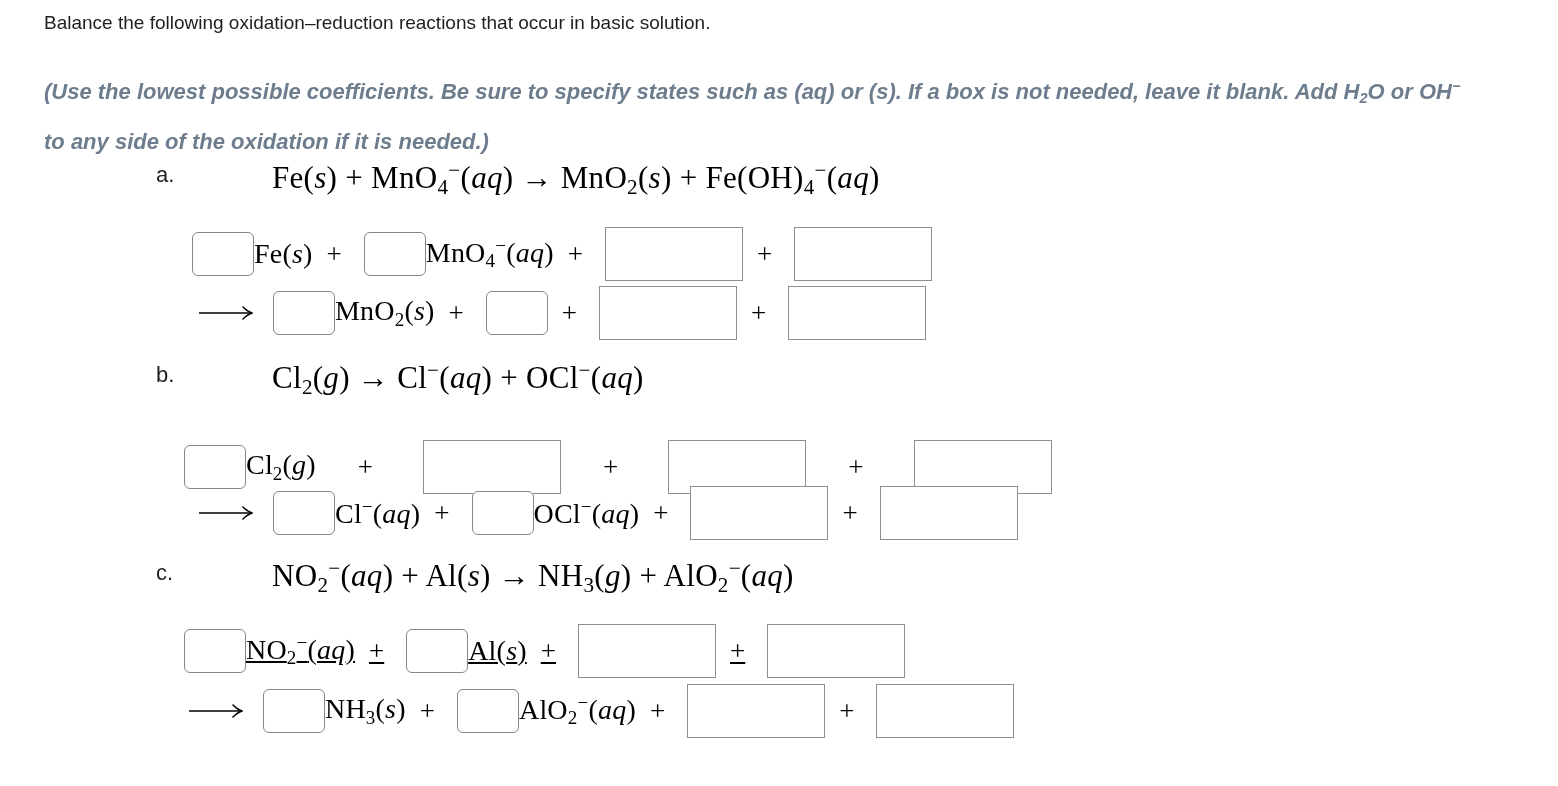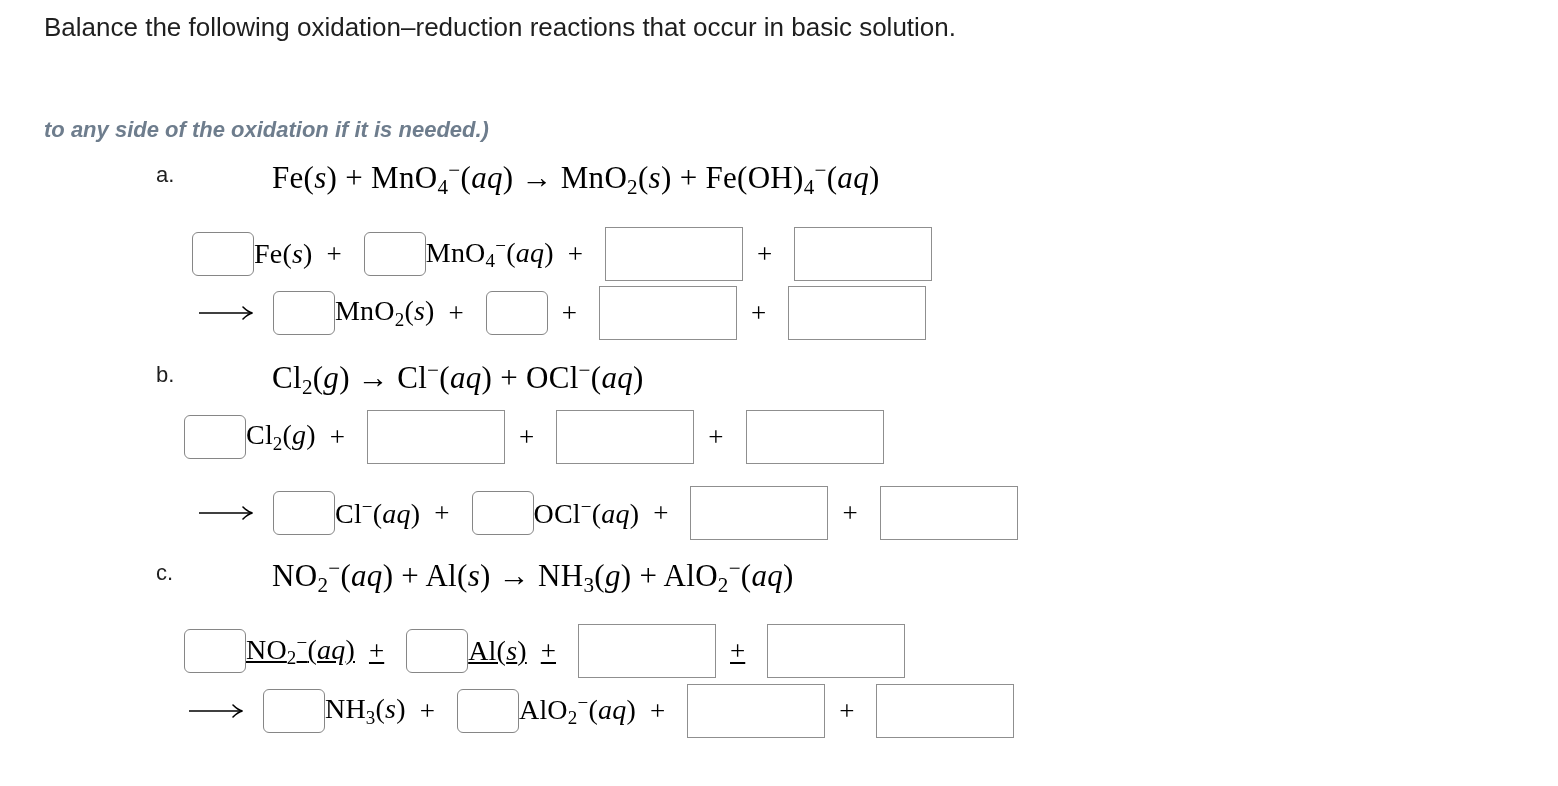--- a/index.html
+++ b/index.html
@@ -5,21 +5,21 @@
   html,body { margin:0; padding:0; background:#ffffff; }
   .page {
     position:relative;
     width:1558px; height:786px;
     background:#ffffff;
     font-family:"Liberation Sans", sans-serif;
     overflow:hidden;
   }
   .prompt {
     position:absolute; left:44px; top:12px;
-    font-size:26px; color:#1f1f1f;
+    font-size:19px; color:#1f1f1f;
   }
   .instructions {
     position:absolute; left:44px; top:64px;
     width:1480px;
     font-size:22px; font-weight:bold; font-style:italic;
     color:#6e7d8d; line-height:44px;
   }
   .instructions sub { font-size:66%; vertical-align:-0.25em; font-style:italic; }
   .instructions sup { font-size:66%; vertical-align:0.55em; font-style:italic; }
 
@@ -66,35 +66,35 @@
     font-size:27px; color:#000;
     margin-left:14px; margin-right:22px;
   }
   .arrow { margin-right:19px; display:flex; align-items:center; }
 
   
   #eq-a   { left:156px; top:162px; }
   #a-row1 { left:184px; top:227px;padding-left:8px; }
   #a-row2 { left:198px; top:286px; }
   #eq-b   { left:156px; top:362px; }
-  #b-row1 { left:184px; top:410px; }
+  #b-row1 { left:184px; top:440px;gap:28px; }
   #b-row2 { left:198px; top:486px; }
   #eq-c   { left:156px; top:560px; }
   #c-row1 { left:184px; top:624px;text-decoration:underline; }
   #c-row2 { left:188px; top:684px; }
 </style>
 </head>
 <body>
 
 <div class="page">
 
   <div class="prompt">Balance the following oxidation–reduction reactions that occur in basic solution.</div>
 
   <div class="instructions">
-    <br>
+    <span><span>(Use the lowest possible coefficients. Be sure to specify states such as (aq) or (s). If a box is not needed, leave it blank. Add H</span><sub>2</sub><span>O or OH</span><sup>−</sup></span><br>
     <span><span>to any side of the oxidation if it is needed.)</span></span>
   </div>
 
   <div class="eq-row" id="eq-a">
     <span class="eq-label">a.</span>
     <span class="equation"><span>Fe(</span><span class="it">s</span><span>) + MnO</span><sub>4</sub><sup>−</sup><span>(</span><span class="it">aq</span><span>) → MnO</span><sub>2</sub><span>(</span><span class="it">s</span><span>) + Fe(OH)</span><sub>4</sub><sup>−</sup><span>(</span><span class="it">aq</span><span>)</span></span>
   </div>
 
   <div class="answer-row" id="a-row1">
     <span class="term">

